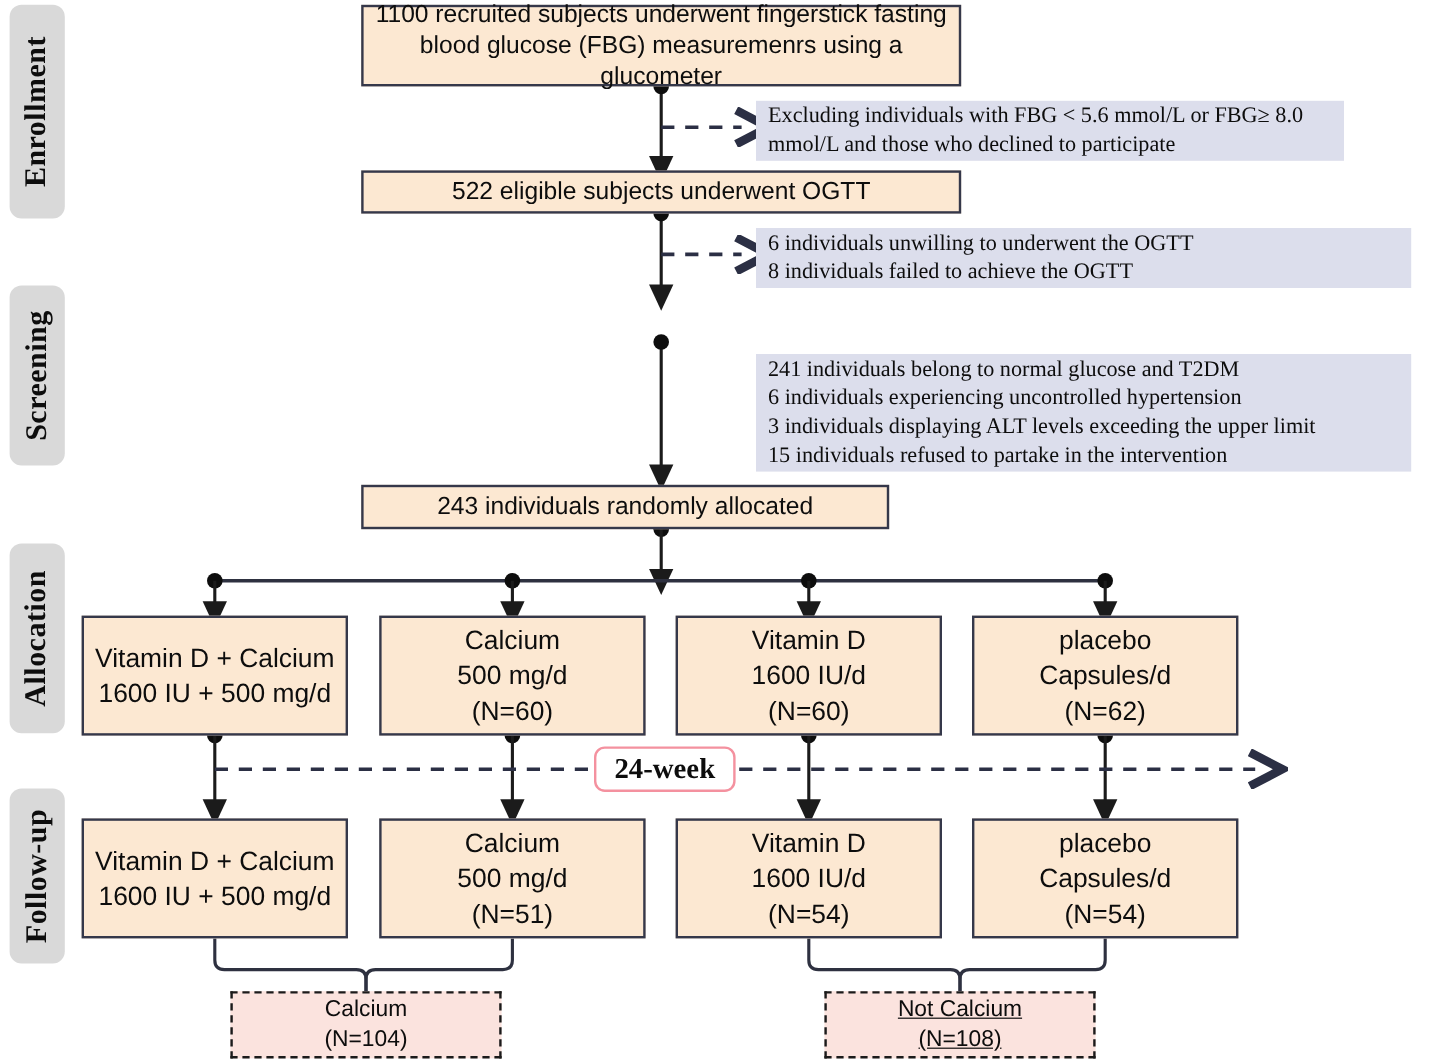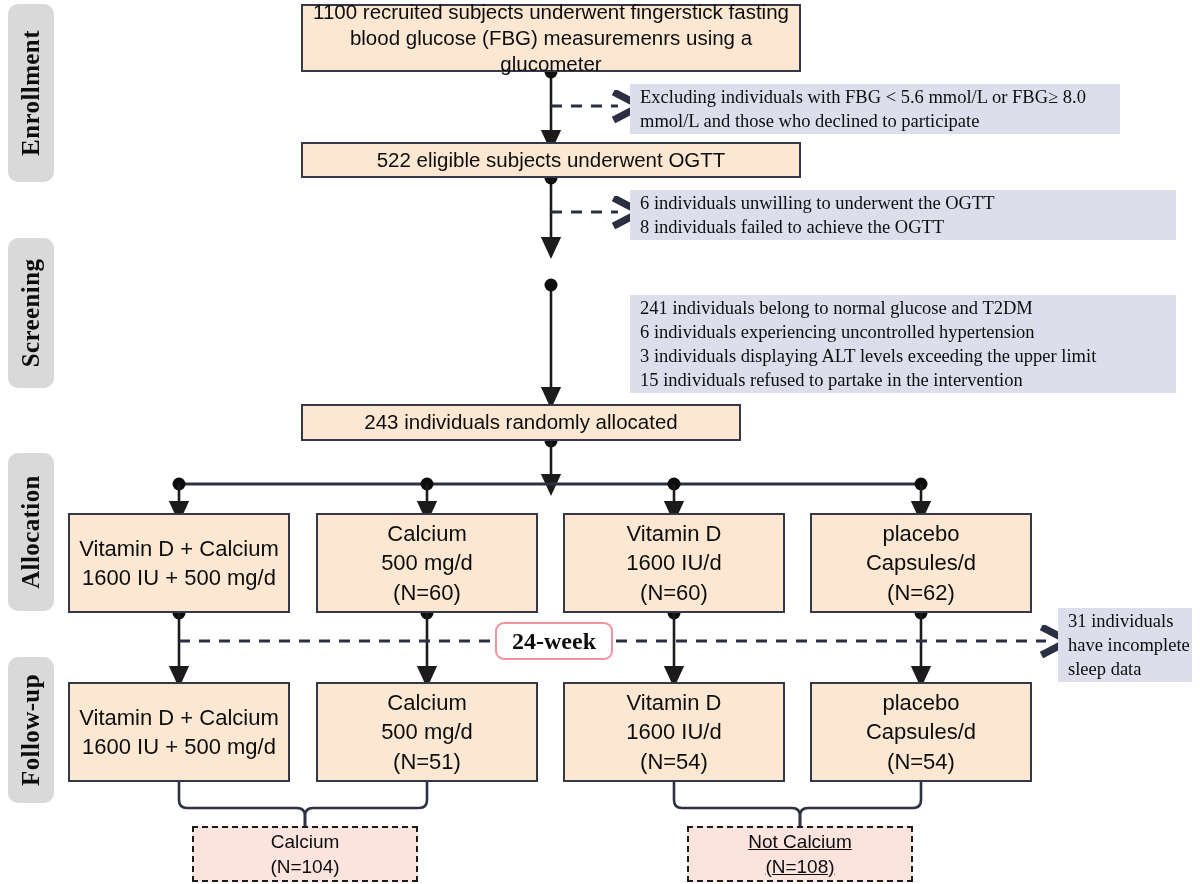--- a/index.html
+++ b/index.html
@@ -212,27 +212,20 @@
 
   <div class="note" style="left:630px;top:295px;width:546px;height:98px;">
     <div class="inner">
       <div>241 individuals belong to normal glucose and T2DM</div>
       <div>6 individuals experiencing uncontrolled hypertension</div>
       <div>3 individuals displaying ALT levels exceeding the upper limit</div>
       <div>15 individuals refused to partake in the intervention</div>
     </div>
   </div>
 
-  <div class="note" style="left:1058px;top:608px;width:134px;height:74px;">
-    <div class="inner">
-      <div>31 individuals</div>
-      <div>have incomplete</div>
-      <div>sleep data</div>
-    </div>
-  </div>
 
   <div class="box sans" style="left:68px;top:513px;width:222px;height:100px;">
     <div class="inner">
       <div>Vitamin D + Calcium</div>
       <div>1600 IU + 500 mg/d</div>
     </div>
   </div>
 
   <div class="box sans" style="left:316px;top:513px;width:222px;height:100px;">
     <div class="inner">

